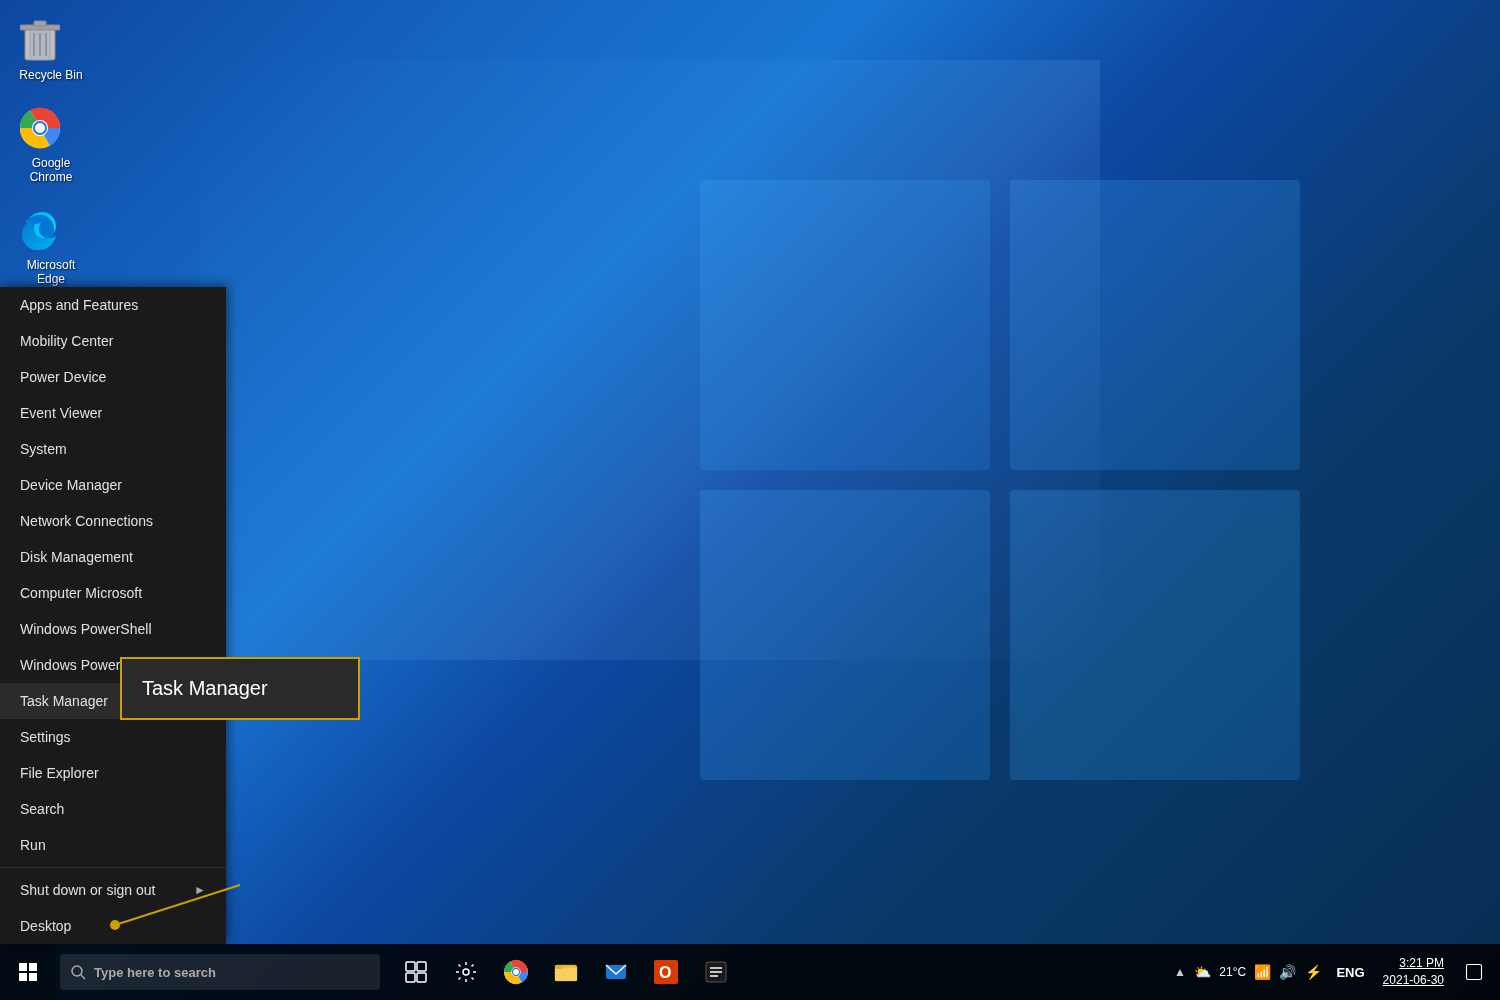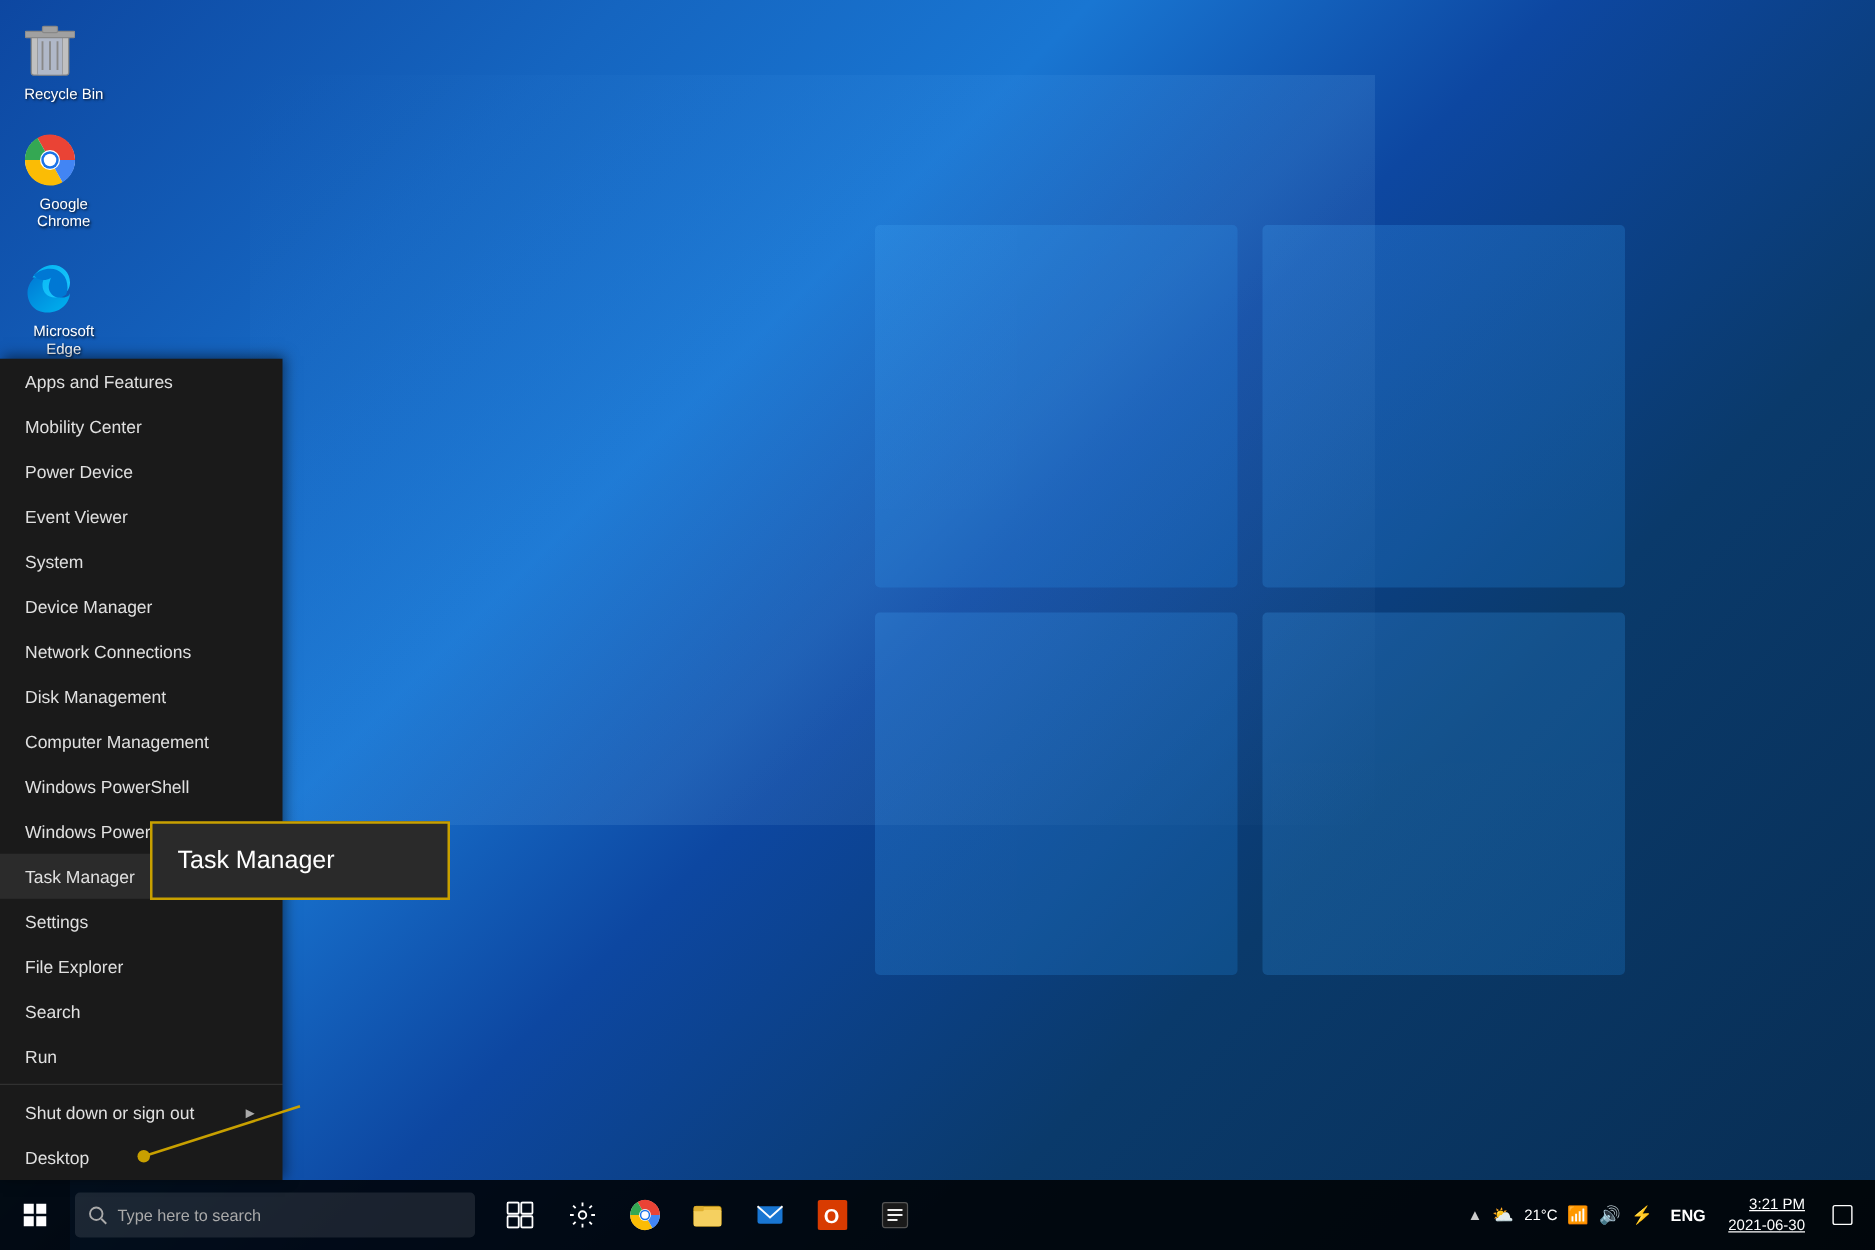--- a/index.html
+++ b/index.html
@@ -79,20 +79,21 @@
     .taskbar-search {
       width: 320px;
       height: 36px;
       background: rgba(255,255,255,0.1);
       border-radius: 4px;
       margin: 0 4px;
       display: flex;
       align-items: center;
       padding: 0 10px;
       cursor: pointer;
+      font-weight: bold;
     }
 
     .taskbar-icons {
       display: flex;
       align-items: center;
       gap: 2px;
       margin-left: 8px;
     }
 
     .taskbar-icon {
@@ -343,21 +344,21 @@
     <div class="menu-item">
       <span>Device Manager</span>
     </div>
     <div class="menu-item">
       <span>Network Connections</span>
     </div>
     <div class="menu-item">
       <span>Disk Management</span>
     </div>
     <div class="menu-item">
-      <span>Computer Management</span>
+      <span>Computer Microsoft</span>
     </div>
     <div class="menu-item">
       <span>Windows PowerShell</span>
     </div>
     <div class="menu-item">
       <span>Windows PowerShell (Admin)</span>
     </div>
     <div class="menu-item highlighted">
       <span>Task Manager</span>
       <span style="width:10px;height:10px;background:#c8a000;border-radius:50%;display:inline-block;margin-left:4px;"></span>

